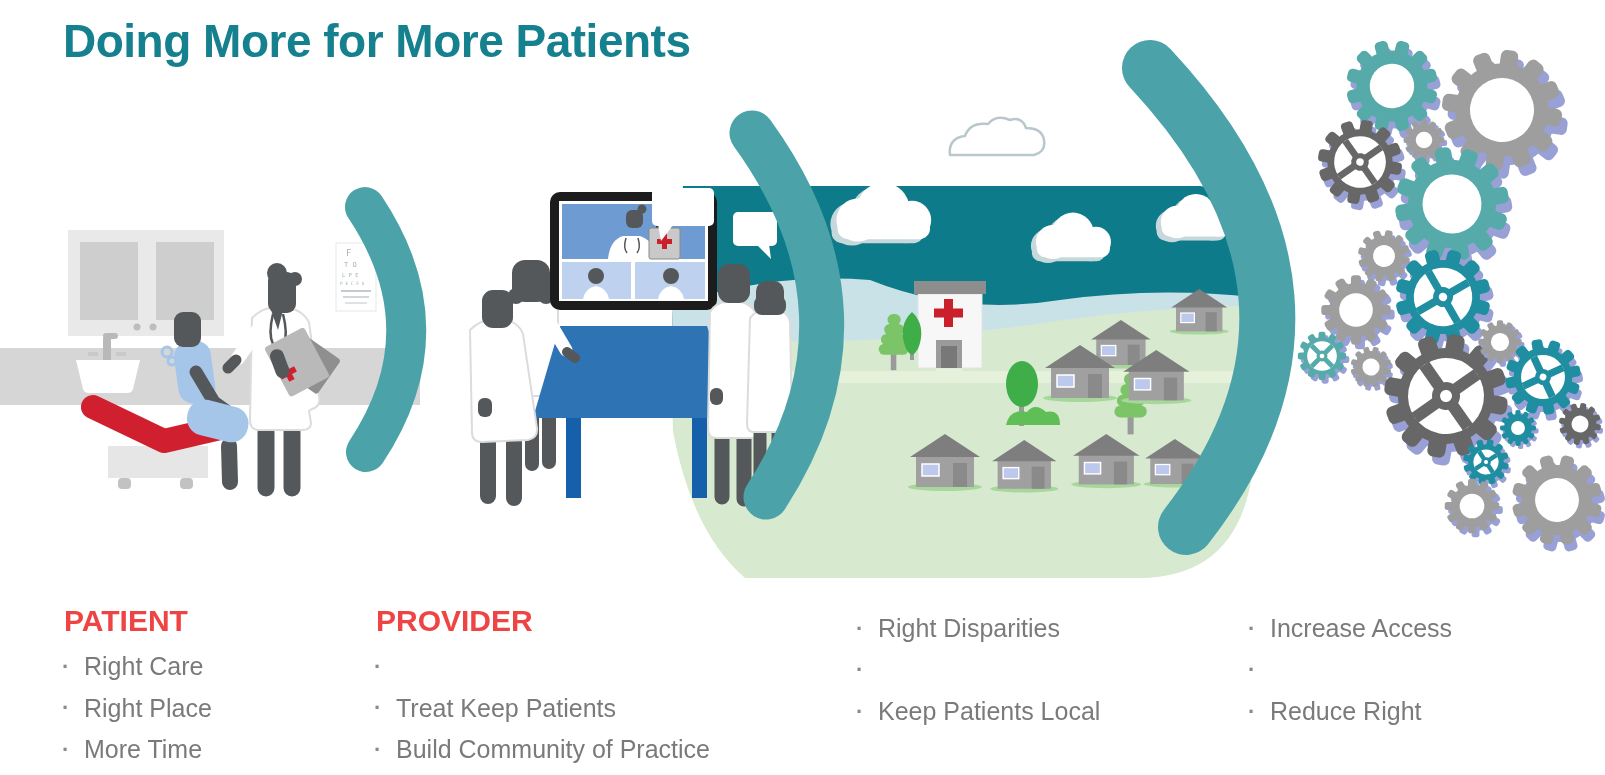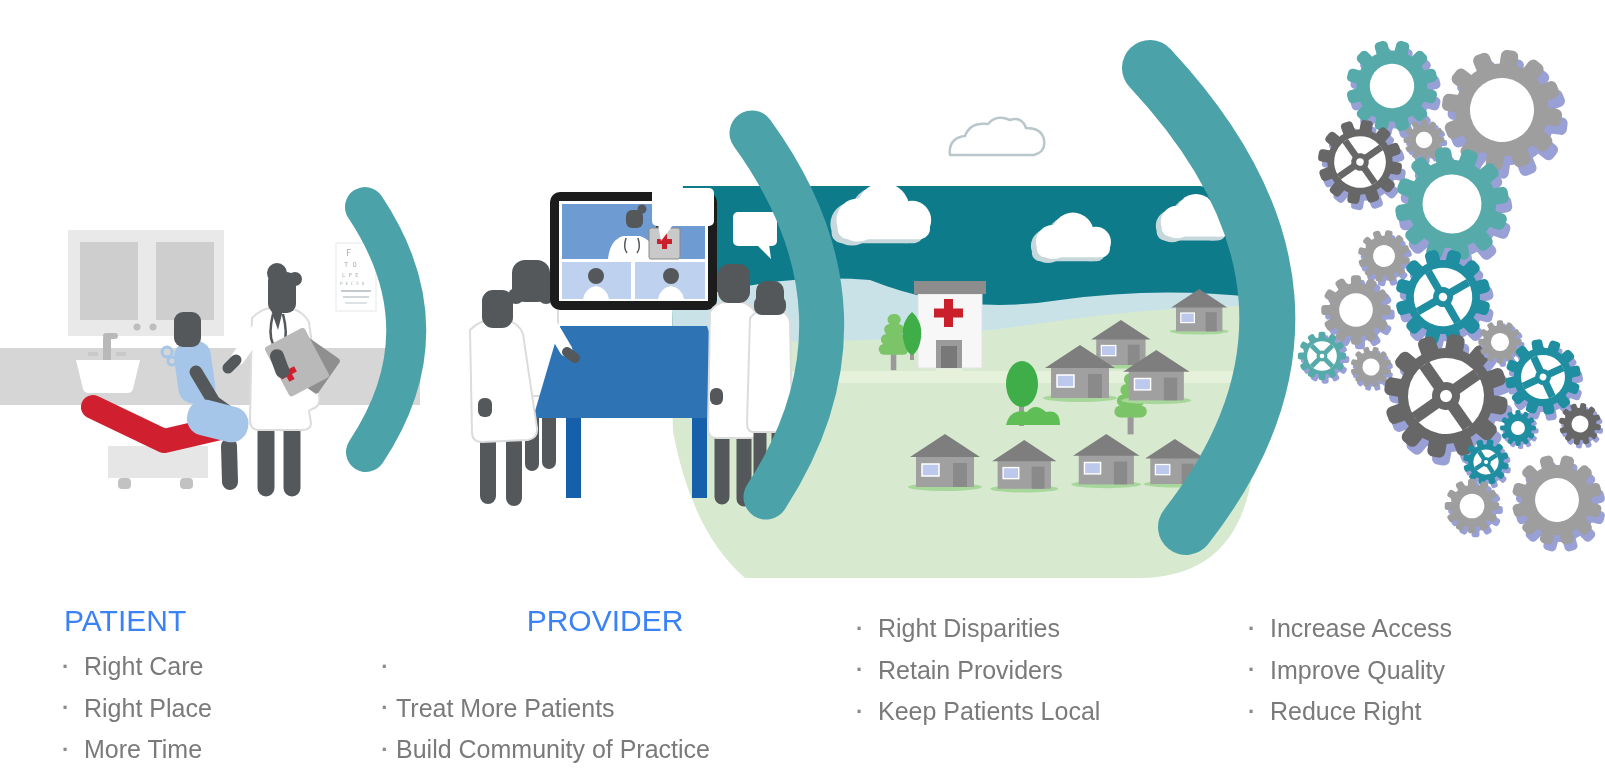--- a/index.html
+++ b/index.html
@@ -3,34 +3,35 @@
 <meta charset="utf-8">
 <style>
   html,body{margin:0;padding:0;background:#ffffff;}
   .stage{position:relative;width:1605px;height:775px;overflow:hidden;background:#fff;
          font-family:"Liberation Sans", sans-serif;}
   .art{position:absolute;left:0;top:0;}
   .title{position:absolute;left:63px;top:14px;margin:0;font-size:46px;font-weight:bold;
          color:#15808E;letter-spacing:-0.5px;}
   .cols{position:absolute;left:0;top:604px;width:1605px;height:171px;}
   .col{position:absolute;top:0;}
-  .col h2{margin:0 0 8px 2px;font-size:30px;font-weight:normal;color:#3b82f6;letter-spacing:0;}
+  .col h2{margin:0 0 8px 2px;font-size:30px;font-weight:bold;color:#ef4444;letter-spacing:0;}
   .col ul{list-style:none;margin:4px 0 0 0;padding:0;}
   .col li{display:flex;align-items:center;height:41.5px;font-size:25px;color:#7a7a7a;}
   .col li .dot{width:22px;color:#8a8a8a;font-weight:bold;font-size:22px;flex:0 0 22px;}
   .c1{left:62px;width:300px;}
-  .c2{left:374px;width:460px;text-align:center;}
+  .c2{left:374px;width:460px;}
   .c3{left:856px;width:380px;}
   .c4{left:1248px;width:350px;}
 </style>
 </head>
 <body>
 
 <div class="stage">
 
+  <h1 class="title">Doing More for More Patients</h1>
 
   <svg class="art" width="1605" height="775" viewBox="0 0 1605 775">
     <defs>
       <g id="gshape">
         <rect x="-9" y="-62" width="18" height="124" rx="6"></rect>
         <rect x="-9" y="-62" width="18" height="124" rx="6" transform="rotate(30)"></rect>
         <rect x="-9" y="-62" width="18" height="124" rx="6" transform="rotate(60)"></rect>
         <rect x="-9" y="-62" width="18" height="124" rx="6" transform="rotate(90)"></rect>
         <rect x="-9" y="-62" width="18" height="124" rx="6" transform="rotate(120)"></rect>
         <rect x="-9" y="-62" width="18" height="124" rx="6" transform="rotate(150)"></rect>
@@ -422,55 +423,53 @@
     </section>
 
     <section class="col c2">
       <h2>PROVIDER</h2>
       <ul>
         <li>
             <span class="dot">·</span>
           </li>
         <li>
             <span class="dot">·</span>
-            <span>Treat More Patients</span>
+            <span>Treat Keep Patients</span>
           </li>
         <li>
             <span class="dot">·</span>
             <span>Build Community of Practice</span>
           </li>
       </ul>
     </section>
 
     <section class="col c3">
       <ul>
         <li>
             <span class="dot">·</span>
             <span>Right Disparities</span>
           </li>
         <li>
             <span class="dot">·</span>
-            <span>Retain Providers</span>
           </li>
         <li>
             <span class="dot">·</span>
             <span>Keep Patients Local</span>
           </li>
       </ul>
     </section>
 
     <section class="col c4">
       <ul>
         <li>
             <span class="dot">·</span>
             <span>Increase Access</span>
           </li>
         <li>
             <span class="dot">·</span>
-            <span>Improve Quality</span>
           </li>
         <li>
             <span class="dot">·</span>
             <span>Reduce Right</span>
           </li>
       </ul>
     </section>
 
   </div>
 </div>

